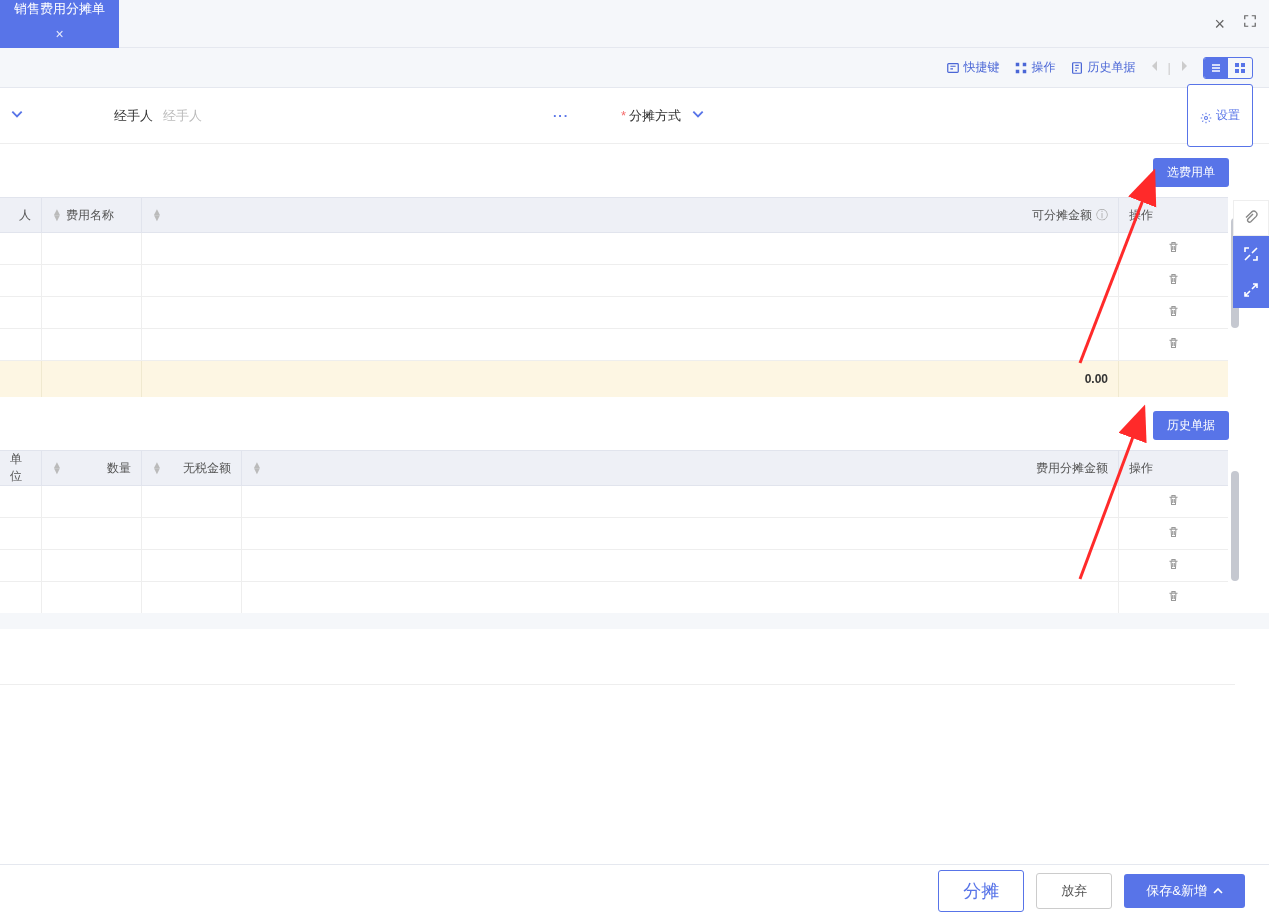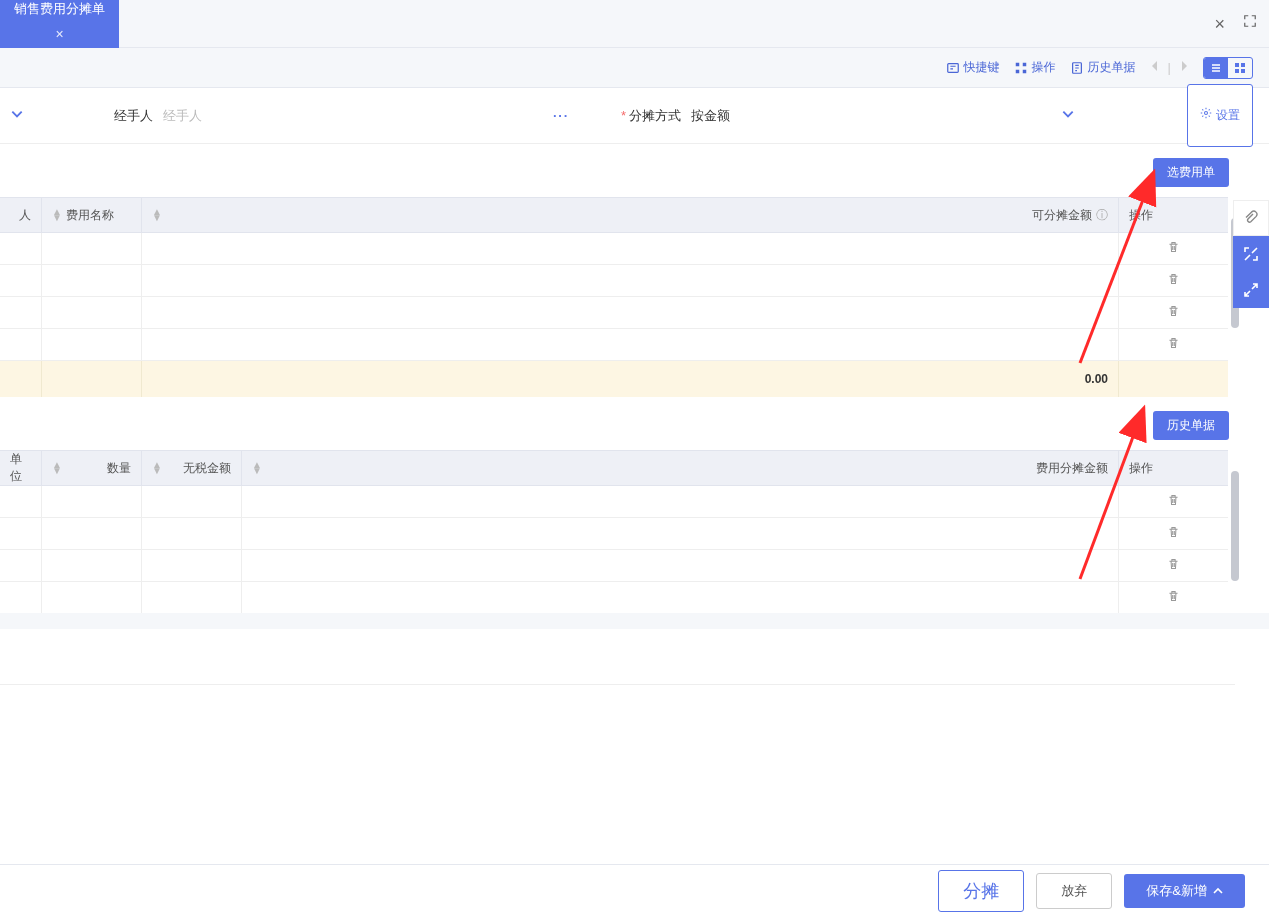--- a/index.html
+++ b/index.html
@@ -23,21 +23,21 @@
 .view-btn svg { width: 12px; height: 12px; }
 
 .form-row { height: 56px; display: flex; align-items: center; padding: 0 16px; gap: 20px; border-bottom: 1px solid #eee; }
 .field-group { display: flex; align-items: center; gap: 10px; }
 .field-label { font-size: 13px; color: #333; }
 .field-label .req { color: #f56c6c; margin-right: 3px; }
 .field-input { border: none; outline: none; font-size: 13px; color: #333; width: 380px; }
 .field-input::placeholder { color: #bbb; }
 .dropdown-chevron { color: #5874e8; cursor: pointer; }
 .dots-icon { color: #5874e8; cursor: pointer; letter-spacing: 1px; font-weight: bold; }
-.settings-btn { border: 1px solid #5874e8; color: #5874e8; background: #fff; border-radius: 3px; padding: 22px 12px; display: flex; align-items: flex-start; gap: 4px; font-size: 12px; cursor: pointer; margin-left: auto; }
+.settings-btn { border: 1px solid #5874e8; color: #5874e8; background: #fff; border-radius: 3px; padding: 22px 12px; display: flex; align-items: flex-end; gap: 4px; font-size: 12px; cursor: pointer; margin-left: auto; }
 .settings-btn svg { width: 12px; height: 12px; }
 
 .section { position: relative; }
 .section-head { display: flex; justify-content: flex-end; padding: 14px 40px 10px 0; }
 .pick-btn { background: #5874e8; color: #fff; border: none; border-radius: 3px; padding: 6px 14px; font-size: 12px; cursor: pointer; }
 
 .grid { width: 1228px; margin-left: 0; }
 .grid-header { display: flex; background: #eef0f6; height: 36px; align-items: center; border-top: 1px solid #e1e4ed; border-bottom: 1px solid #e1e4ed; }
 .gh-cell { display: flex; align-items: center; padding: 0 10px; font-size: 12px; color: #555; border-right: 1px solid #e1e4ed; height: 100%; }
 .gh-cell:last-child { border-right: none; }
@@ -158,21 +158,20 @@
         <path d="M2 4l4 4 4-4"></path>
       </svg>
   </span>
   <div class="field-group" style="margin-left:70px">
     <span class="field-label">经手人</span>
     <input class="field-input" placeholder="经手人" style="">
     <span class="dots-icon">···</span>
   </div>
   <div class="field-group" style="margin-left:32px">
     <span class="field-label"><span class="req">*</span><span>分摊方式</span></span>
-    <input class="field-input" style="width: 360px;" value="按金额">
     <span class="dropdown-chevron">
       <svg width="14" height="14" viewBox="0 0 12 12" fill="none" stroke="currentColor" stroke-width="1.6">
           <path d="M2 4l4 4 4-4"></path>
         </svg>
     </span>
   </div>
   <button class="settings-btn">
     <svg viewBox="0 0 16 16" fill="none" stroke="currentColor" stroke-width="1.4">
         <circle cx="8" cy="8" r="2"></circle>
         <path d="M8 1v2M8 13v2M1 8h2M13 8h2M3 3l1.4 1.4M11.6 11.6L13 13M13 3l-1.4 1.4M4.4 11.6L3 13"></path>

